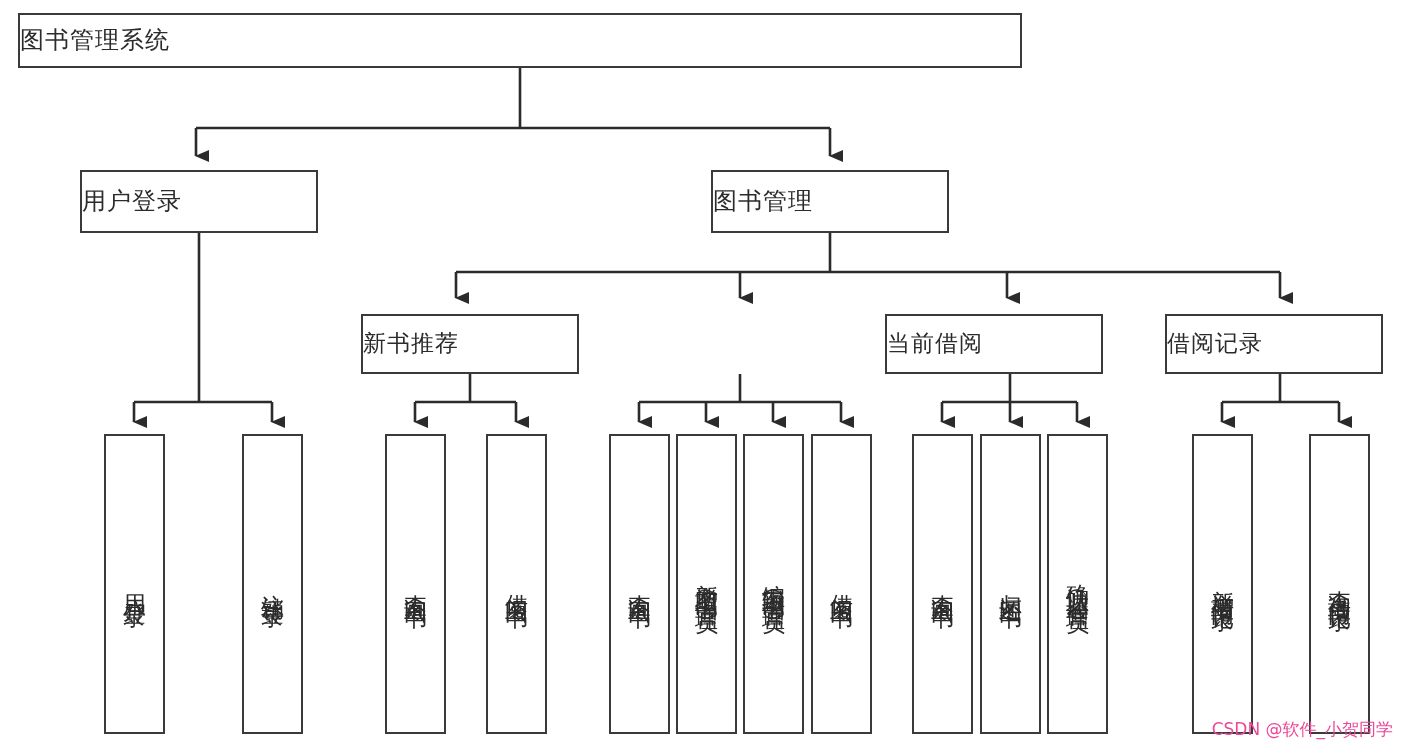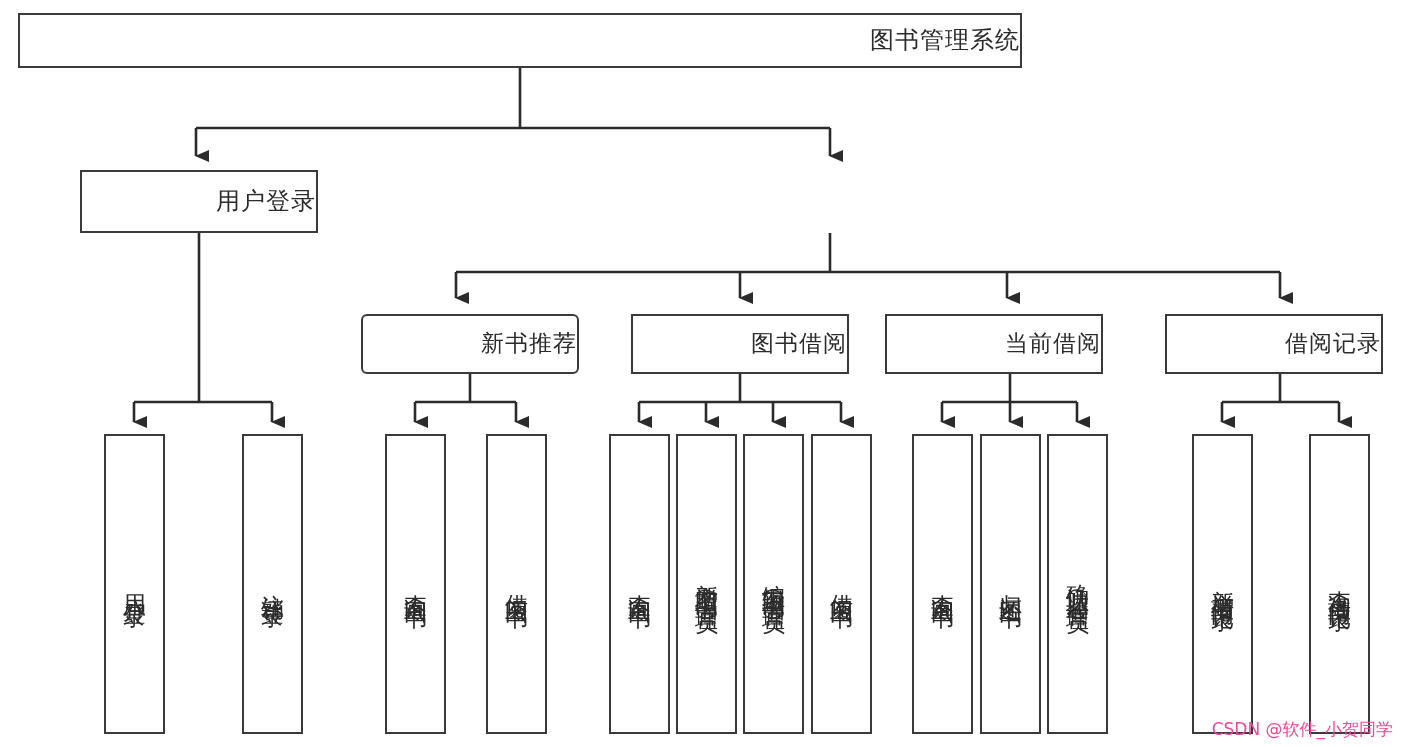--- a/index.html
+++ b/index.html
@@ -24,21 +24,21 @@
     width: 1405px;
     height: 747px;
   }
   .node {
     position: absolute;
     box-sizing: border-box;
     background: #ffffff;
     border: 2px solid #3a3a3a;
     display: flex;
     align-items: center;
-    justify-content: flex-end;
+    justify-content: flex-start;
     z-index: 2;
   }
   .node-label {
     color: #2b2b2b;
     letter-spacing: 1px;
     white-space: nowrap;
     line-height: 1.18;
   }
   .node.root .node-label { font-size: 24px; }
   .node.lvl2 .node-label { font-size: 24px; }
@@ -124,26 +124,26 @@
     </g>
   </svg>
 
   <div class="node root" style="left:18px; top:13px; width:1004px; height:55px;">
     <span class="node-label">图书管理系统</span>
   </div>
 
   <div class="node lvl2" style="left:80px; top:170px; width:238px; height:63px;">
     <span class="node-label">用户登录</span>
   </div>
+  <div class="node lvl2" style="left:711px; top:170px; width:238px; height:63px;">
+    <span class="node-label">图书管理</span>
+  </div>
 
-  <div class="node lvl3" style="left:361px; top:314px; width:218px; height:60px;border-radius:6px;">
+  <div class="node lvl3" style="left:361px; top:314px; width:218px; height:60px;">
     <span class="node-label">新书推荐</span>
-  </div>
-  <div class="node lvl3" style="left:631px; top:314px; width:218px; height:60px;">
-    <span class="node-label">图书借阅</span>
   </div>
   <div class="node lvl3" style="left:885px; top:314px; width:218px; height:60px;">
     <span class="node-label">当前借阅</span>
   </div>
   <div class="node lvl3" style="left:1165px; top:314px; width:218px; height:60px;">
     <span class="node-label">借阅记录</span>
   </div>
 
   <div class="node leaf" style="left:104px; top:434px; width:61px; height:300px;">
     <span class="node-label">用户登录</span>

